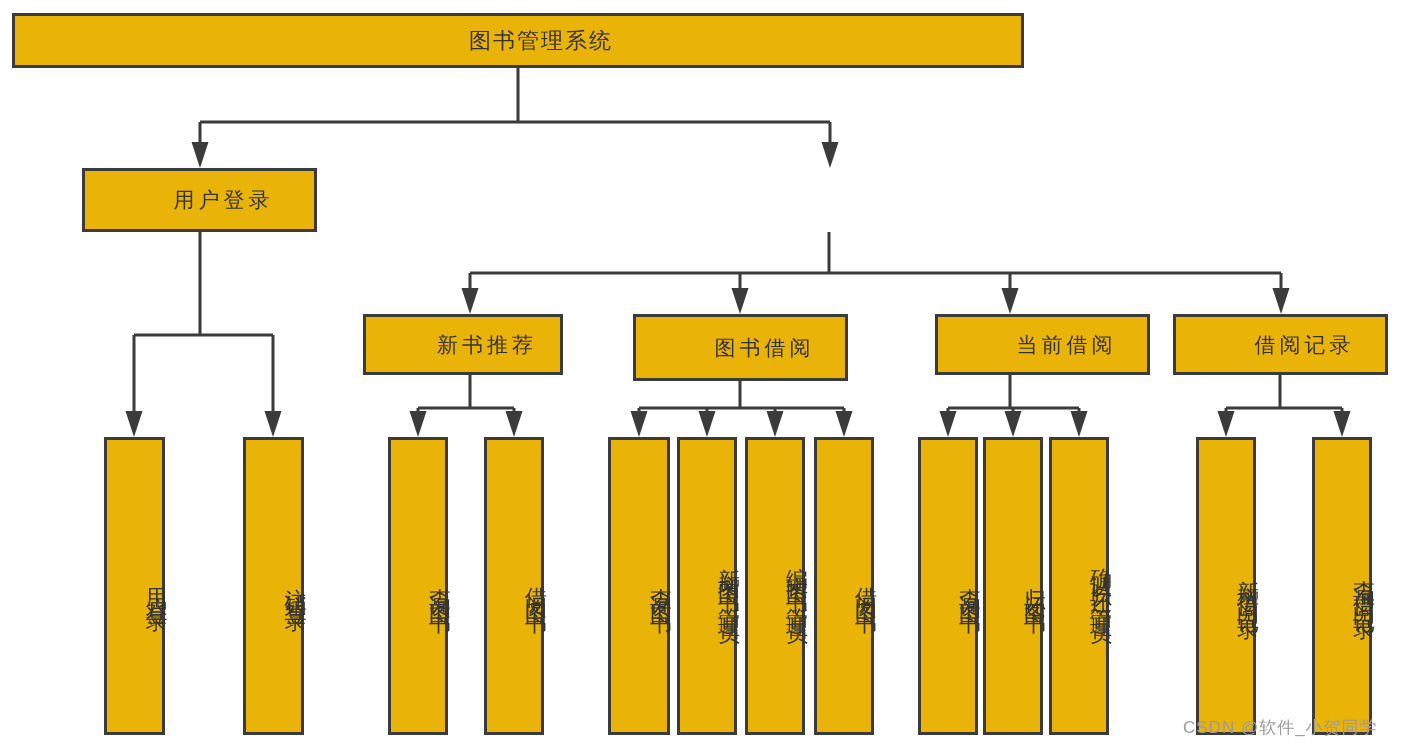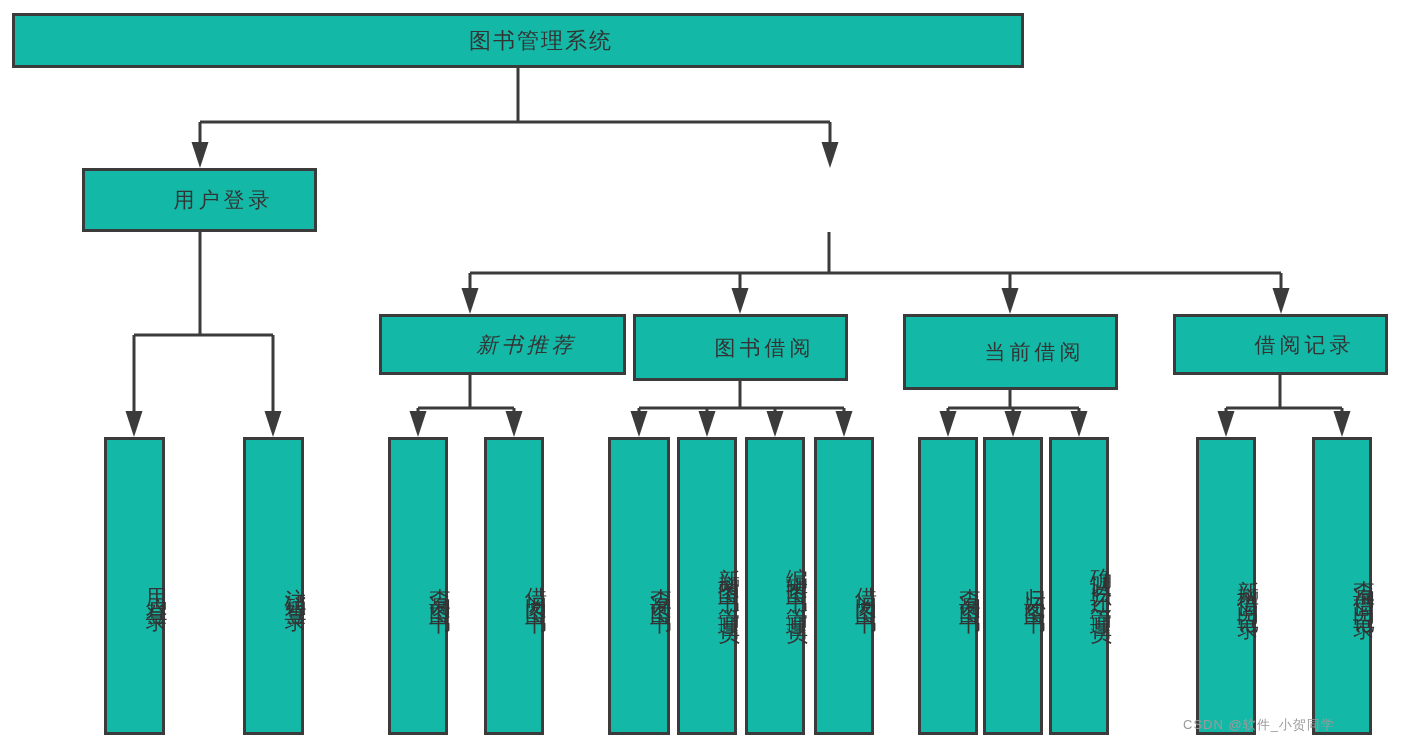--- a/index.html
+++ b/index.html
@@ -17,21 +17,21 @@
     overflow: hidden;
   }
   .connectors {
     position: absolute;
     left: 0; top: 0;
     z-index: 1;
   }
   .box {
     position: absolute;
     box-sizing: border-box;
-    background: #14b8a6;
+    background: #eab308;
     border: 3px solid #3b3b3b;
     display: flex;
     align-items: center;
     justify-content: center;
     z-index: 2;
     padding-left: 44px;
   }
   .box .label {
     font-size: 21px;
     letter-spacing: 4px;
@@ -49,43 +49,43 @@
     text-orientation: mixed;
     font-size: 22px;
     letter-spacing: 8px;
     text-indent: 0;
     line-height: 1;
   }
   
   .n-root            { left: 12px;   top: 13px;  width: 1012px; height: 55px; }
   .n-user-login      { left: 82px;   top: 168px; width: 235px;  height: 64px; }
   .n-book-mgmt       { left: 712px;  top: 168px; width: 235px;  height: 64px; }
-  .n-new-book        { left: 379px;  top: 314px; width: 247px;  height: 61px; font-style: italic; }
+  .n-new-book        { left: 363px;  top: 314px; width: 200px;  height: 61px; }
   .n-book-borrow     { left: 633px;  top: 314px; width: 215px;  height: 67px; }
-  .n-cur-borrow      { left: 903px;  top: 314px; width: 215px;  height: 76px; }
+  .n-cur-borrow      { left: 935px;  top: 314px; width: 215px;  height: 61px; }
   .n-borrow-rec      { left: 1173px; top: 314px; width: 215px;  height: 61px; }
   .leaf              { top: 437px; height: 298px; }
   .l-user-login      { left: 104px;  width: 61px; }
   .l-logout          { left: 243px;  width: 61px; }
   .l-nbr-query       { left: 388px;  width: 60px; }
   .l-nbr-borrow      { left: 484px;  width: 60px; }
   .l-bb-query        { left: 608px;  width: 62px; }
   .l-bb-add          { left: 677px;  width: 60px; }
   .l-bb-edit         { left: 745px;  width: 60px; }
   .l-bb-borrow       { left: 814px;  width: 60px; }
   .l-cb-query        { left: 918px;  width: 60px; }
   .l-cb-return       { left: 983px;  width: 60px; }
   .l-cb-confirm      { left: 1049px; width: 60px; }
   .l-br-add          { left: 1196px; width: 60px; }
   .l-br-query        { left: 1312px; width: 60px; }
   .watermark {
     position: absolute;
     left: 1183px;
     top: 716px;
-    font-size: 13px;
+    font-size: 17px;
     letter-spacing: 1px;
     color: #9b9b9b;
     white-space: nowrap;
     z-index: 3;
   }
 </style>
 </head>
 <body>
 
 <div class="stage">

